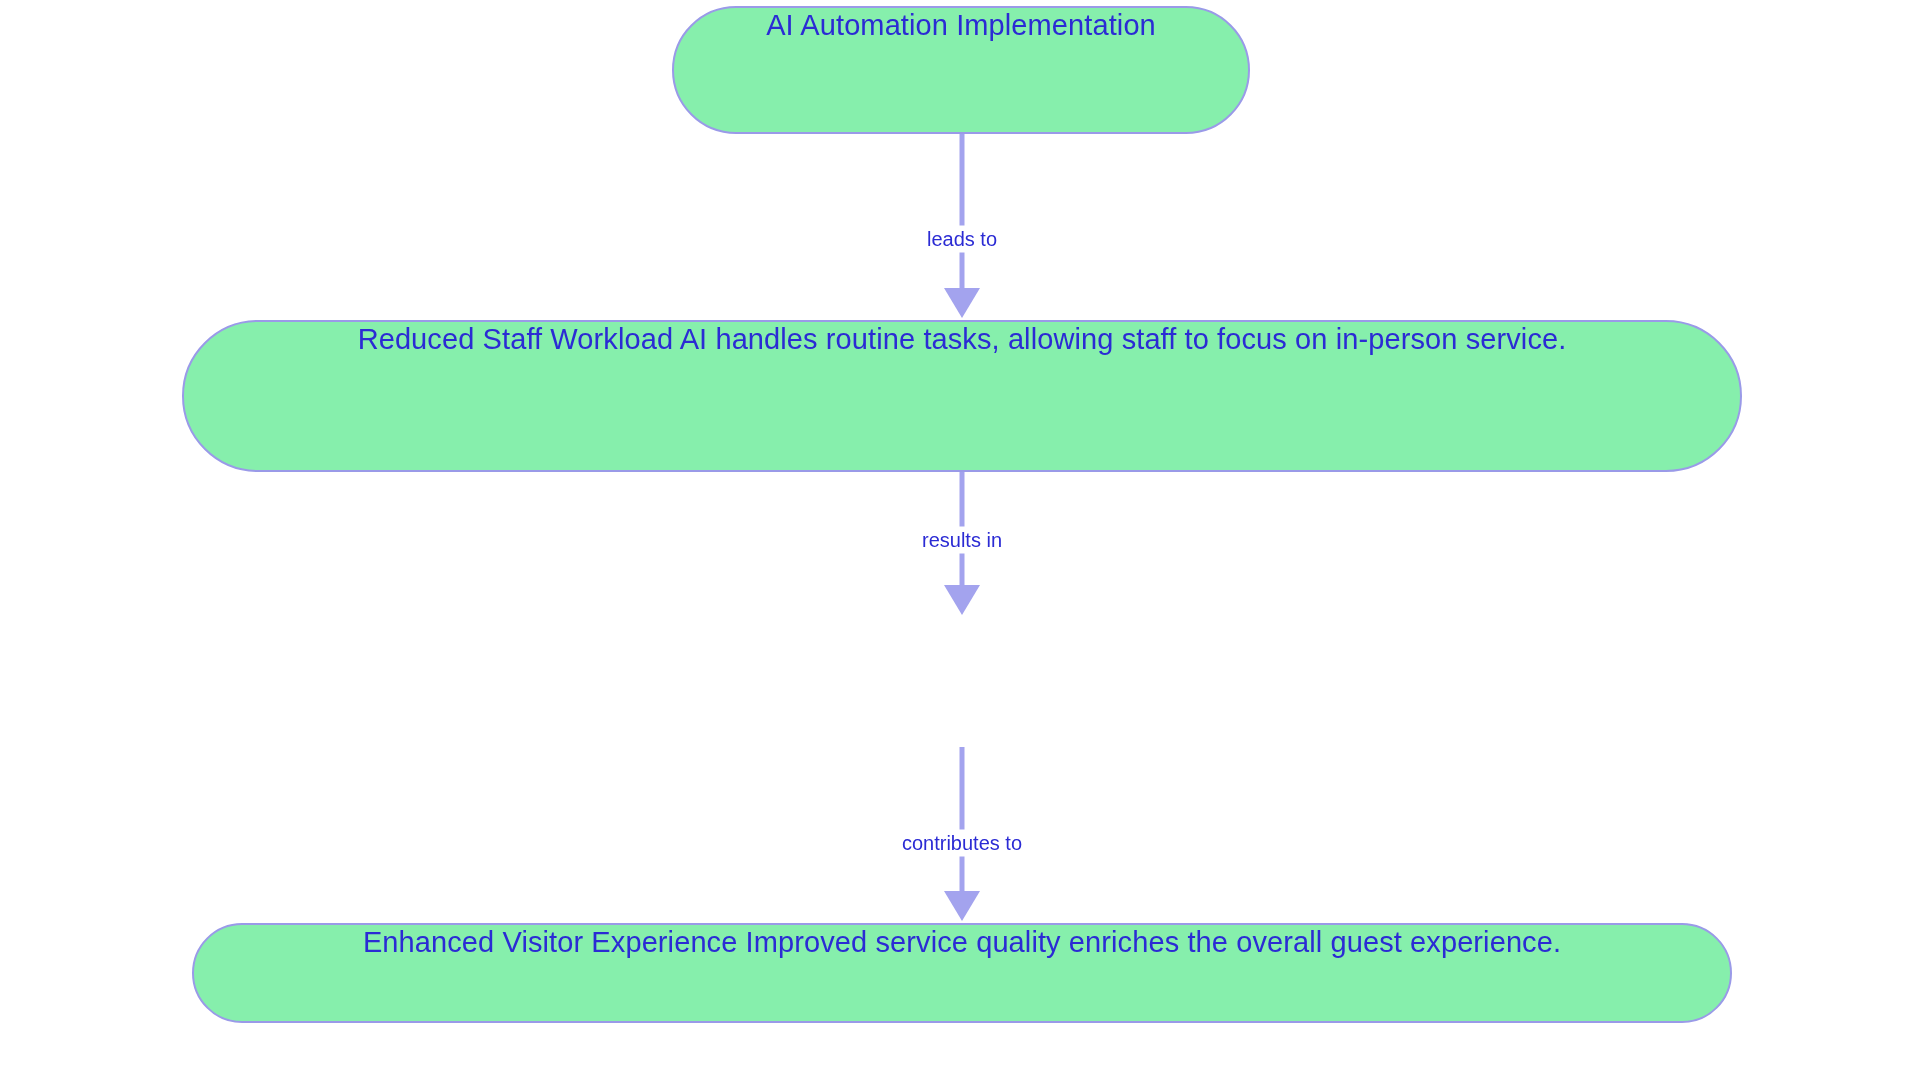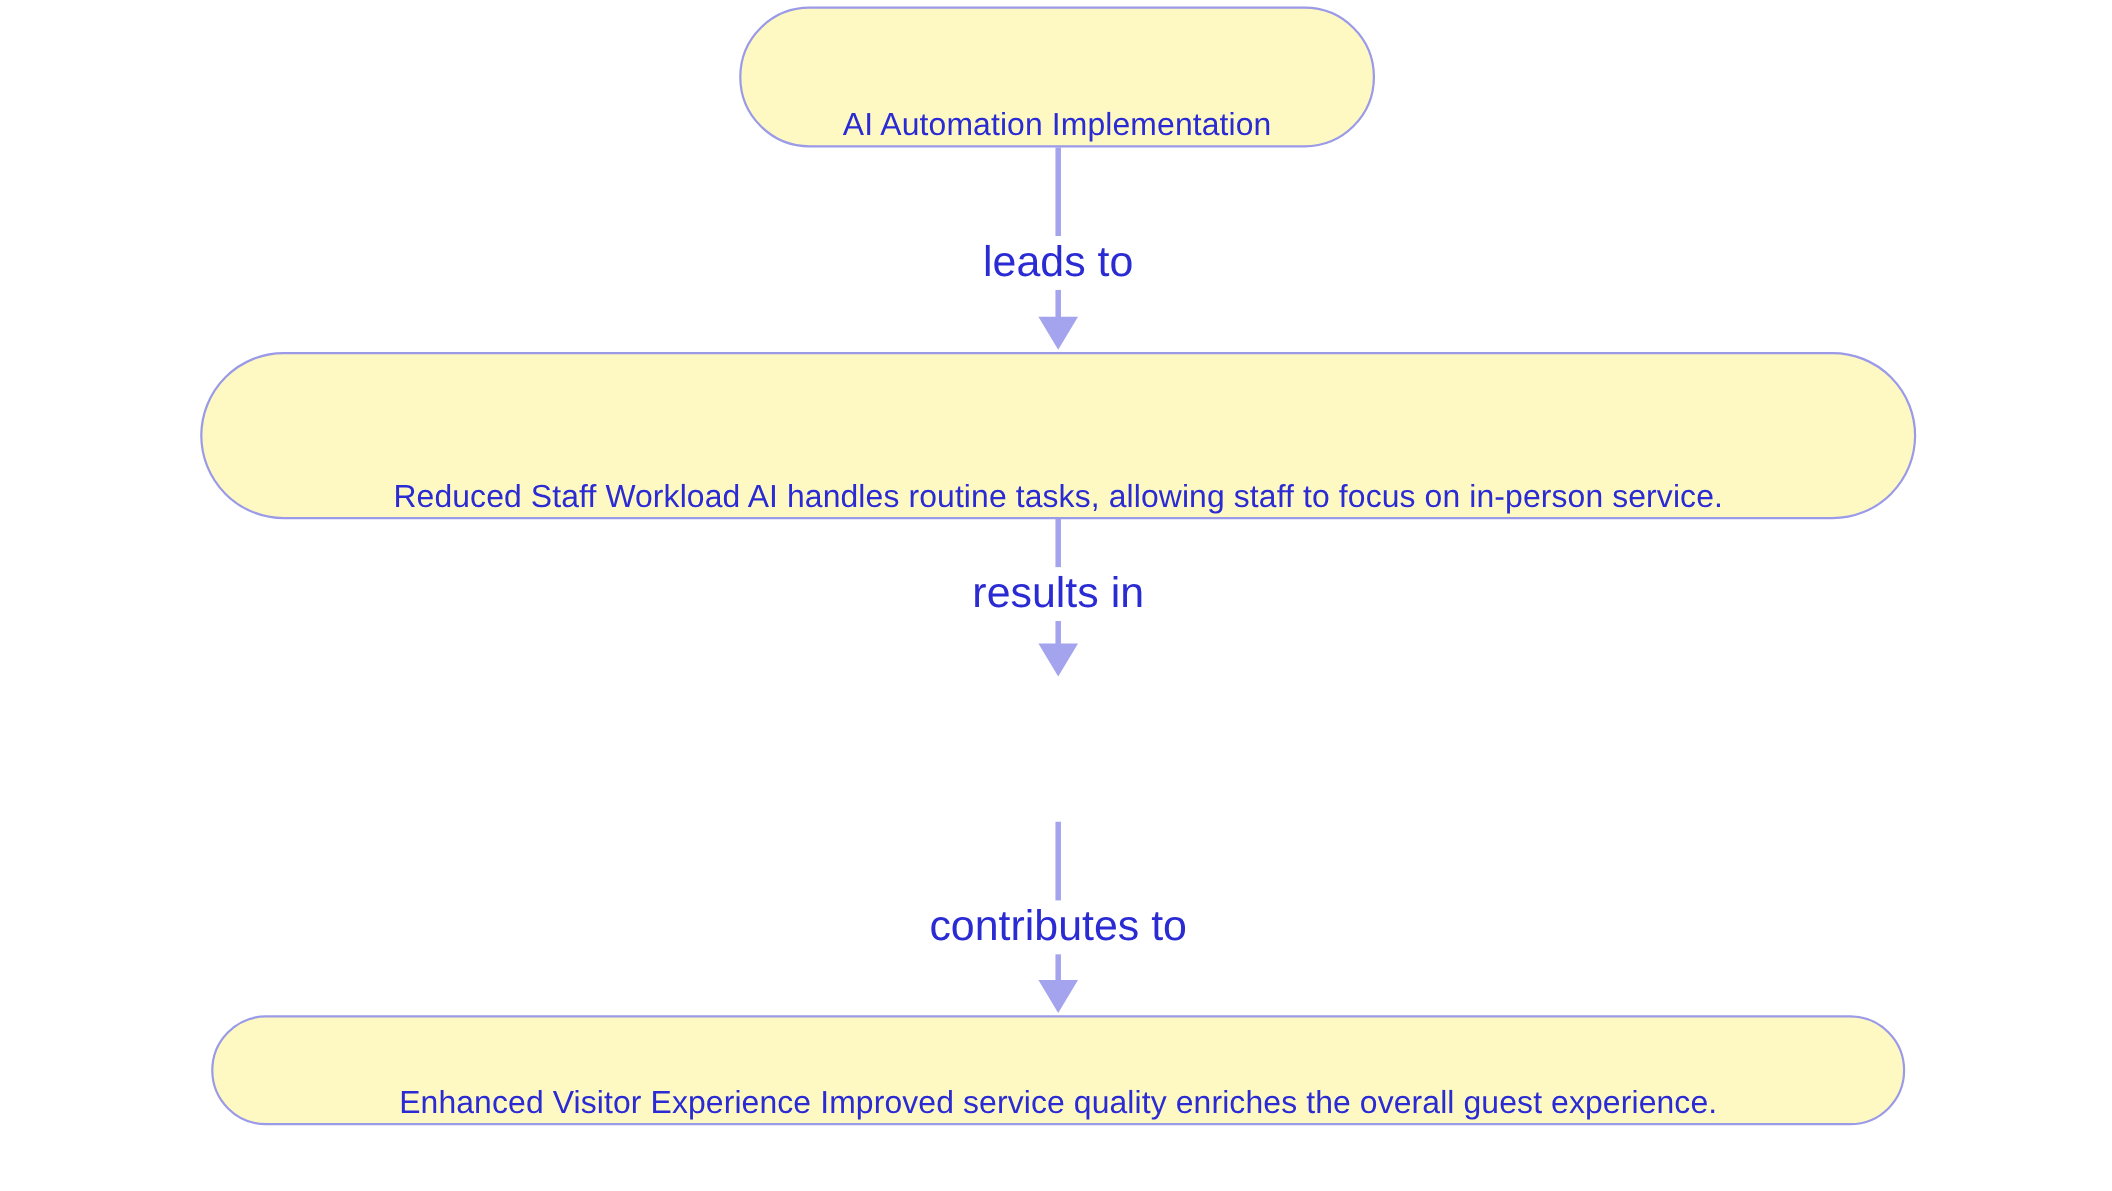--- a/index.html
+++ b/index.html
@@ -17,23 +17,23 @@
     position: relative;
     width: 1920px;
     height: 1083px;
     background: #ffffff;
   }
 
   
   .node {
     position: absolute;
     display: flex;
-    align-items: flex-end;
+    align-items: flex-start;
     justify-content: center;
-    background: #fef9c3;
+    background: #86efac;
     border: 2px solid #9a9ae8;
     border-radius: 9999px;
     text-align: center;
     padding: 0 34px;
   }
 
   .node-label {
     color: #2b2bd4;
     font-size: 29px;
     font-weight: 400;
@@ -65,21 +65,21 @@
   }
 
   .edge-head {
     fill: #a3a3ee;
   }
 
   .edge-label {
     position: absolute;
     transform: translate(-50%, -50%);
     color: #2b2bd4;
-    font-size: 39px;
+    font-size: 20px;
     font-weight: 400;
     white-space: nowrap;
     background: #ffffff;
     padding: 2px 10px;
     line-height: 1.15;
   }
 
   #edge-label-0 { left: 962px; top: 239px; }
   #edge-label-1 { left: 962px; top: 540px; }
   #edge-label-2 { left: 962px; top: 843px; }

